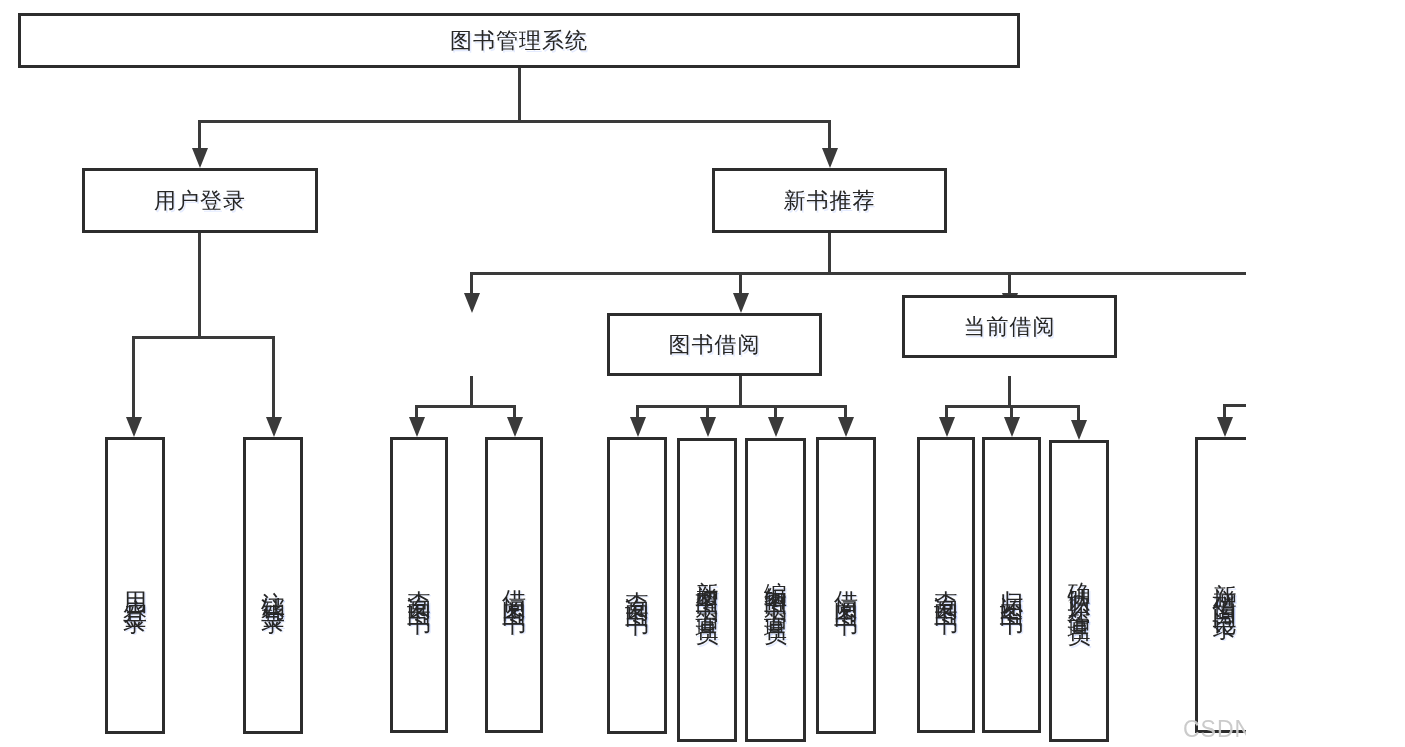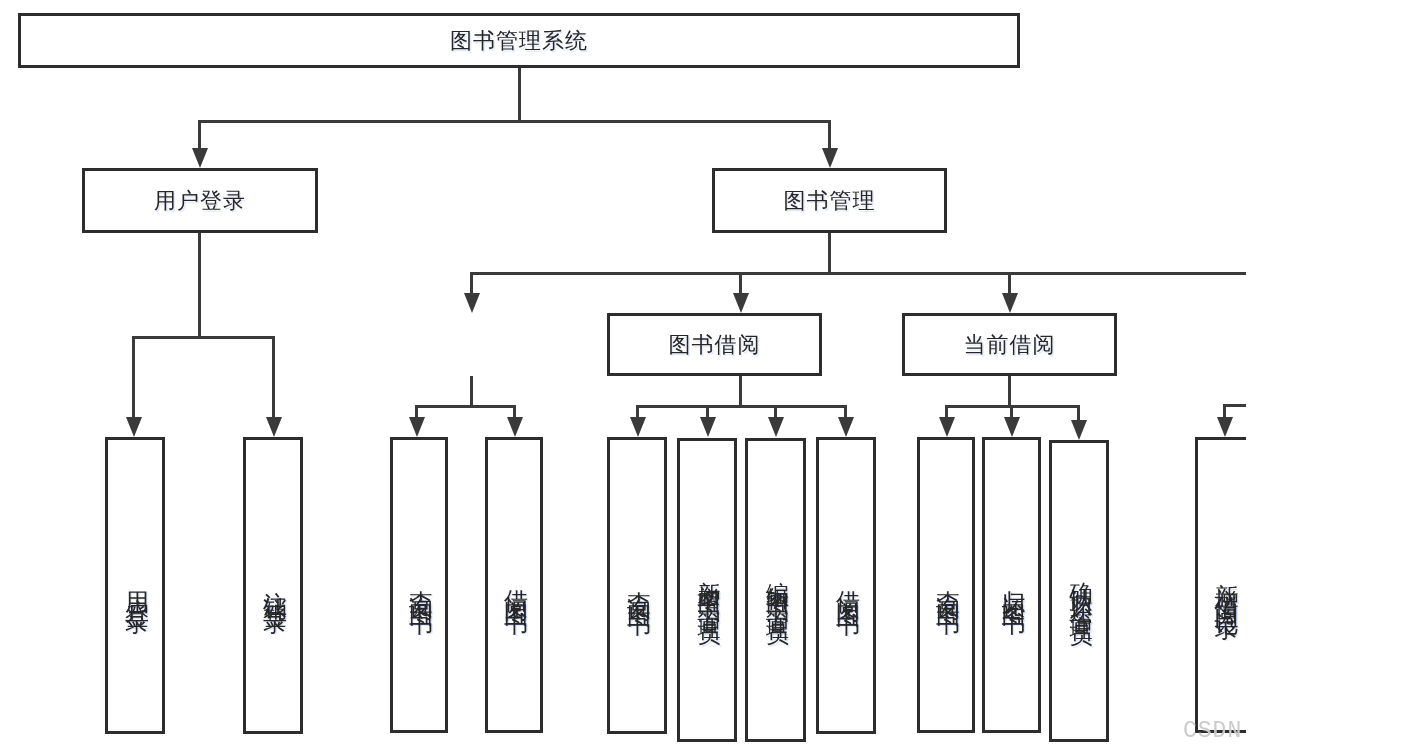--- a/index.html
+++ b/index.html
@@ -2,21 +2,21 @@
 <html style="--line: #3a3a3a; --border: #2d2d2d; --fill: #ffffff; --text: #262626; --wm: #c9c9c9; --bg: #ffffff;"><head>
 <meta charset="utf-8">
 <style>
   :root{
     --line:#3a3a3a; --border:#2d2d2d; --fill:#ffffff; --text:#262626;
     --wm:#c9c9c9; --bg:#ffffff;
   }
   html,body{margin:0;padding:0;background:var(--bg);}
   .canvas{
     position:relative; width:1246px; height:747px; background:var(--bg);
-    font-family:Liberation Mono, monospace; overflow:hidden;
+    font-family:Liberation Sans, sans-serif; overflow:hidden;
   }
   
   .node{
     position:absolute; box-sizing:border-box; background:var(--fill);
     border:3px solid var(--border); color:var(--text);
     display:flex; align-items:center; justify-content:center;
     font-size:22px; letter-spacing:1px; text-align:center;
     text-shadow:1.5px 1.5px 0 rgba(90,130,255,0.16);
   }
   .node.vert{
@@ -47,42 +47,42 @@
   <div class="node" style="left:18px;top:13px;width:1002px;height:55px">图书管理系统</div>
 
   <div class="ln v" style="left:518px;top:68px;height:53px"></div>
   <div class="ln h" style="left:198px;top:120px;width:633px"></div>
   <div class="ln v" style="left:198px;top:120px;height:32px"></div>
   <div class="ar" style="left:192px;top:148px"></div>
   <div class="ln v" style="left:828px;top:120px;height:32px"></div>
   <div class="ar" style="left:822px;top:148px"></div>
 
   <div class="node" style="left:82px;top:168px;width:236px;height:65px">用户登录</div>
-  <div class="node" style="left:712px;top:168px;width:235px;height:65px">图书管理</div>
+  <div class="node" style="left:712px;top:168px;width:235px;height:65px">新书推荐</div>
 
   <div class="ln v" style="left:198px;top:233px;height:106px"></div>
   <div class="ln h" style="left:132px;top:336px;width:143px"></div>
   <div class="ln v" style="left:132px;top:336px;height:82px"></div>
   <div class="ar" style="left:126px;top:417px"></div>
   <div class="ln v" style="left:272px;top:336px;height:82px"></div>
   <div class="ar" style="left:266px;top:417px"></div>
 
   <div class="ln v" style="left:828px;top:233px;height:42px"></div>
   <div class="ln h" style="left:470px;top:272px;width:812px"></div>
   <div class="ln v" style="left:470px;top:272px;height:22px"></div>
   <div class="ar" style="left:464px;top:293px"></div>
   <div class="ln v" style="left:739px;top:272px;height:22px"></div>
   <div class="ar" style="left:733px;top:293px"></div>
   <div class="ln v" style="left:1008px;top:272px;height:22px"></div>
   <div class="ar" style="left:1002px;top:293px"></div>
   <div class="ln v" style="left:1279px;top:272px;height:22px"></div>
   <div class="ar" style="left:1273px;top:293px"></div>
 
   <div class="node" style="left:607px;top:313px;width:215px;height:63px">图书借阅</div>
-  <div class="node" style="left:902px;top:313px;width:215px;height:63px">当前借阅</div>
+  <div class="node" style="left:902px;top:295px;width:215px;height:63px">当前借阅</div>
 
   <div class="ln v" style="left:470px;top:376px;height:32px"></div>
   <div class="ln h" style="left:415px;top:405px;width:101px"></div>
   <div class="ln v" style="left:415px;top:405px;height:13px"></div>
   <div class="ar" style="left:409px;top:417px"></div>
   <div class="ln v" style="left:513px;top:405px;height:13px"></div>
   <div class="ar" style="left:507px;top:417px"></div>
 
   <div class="ln v" style="left:739px;top:376px;height:32px"></div>
   <div class="ln h" style="left:636px;top:405px;width:210px"></div>

